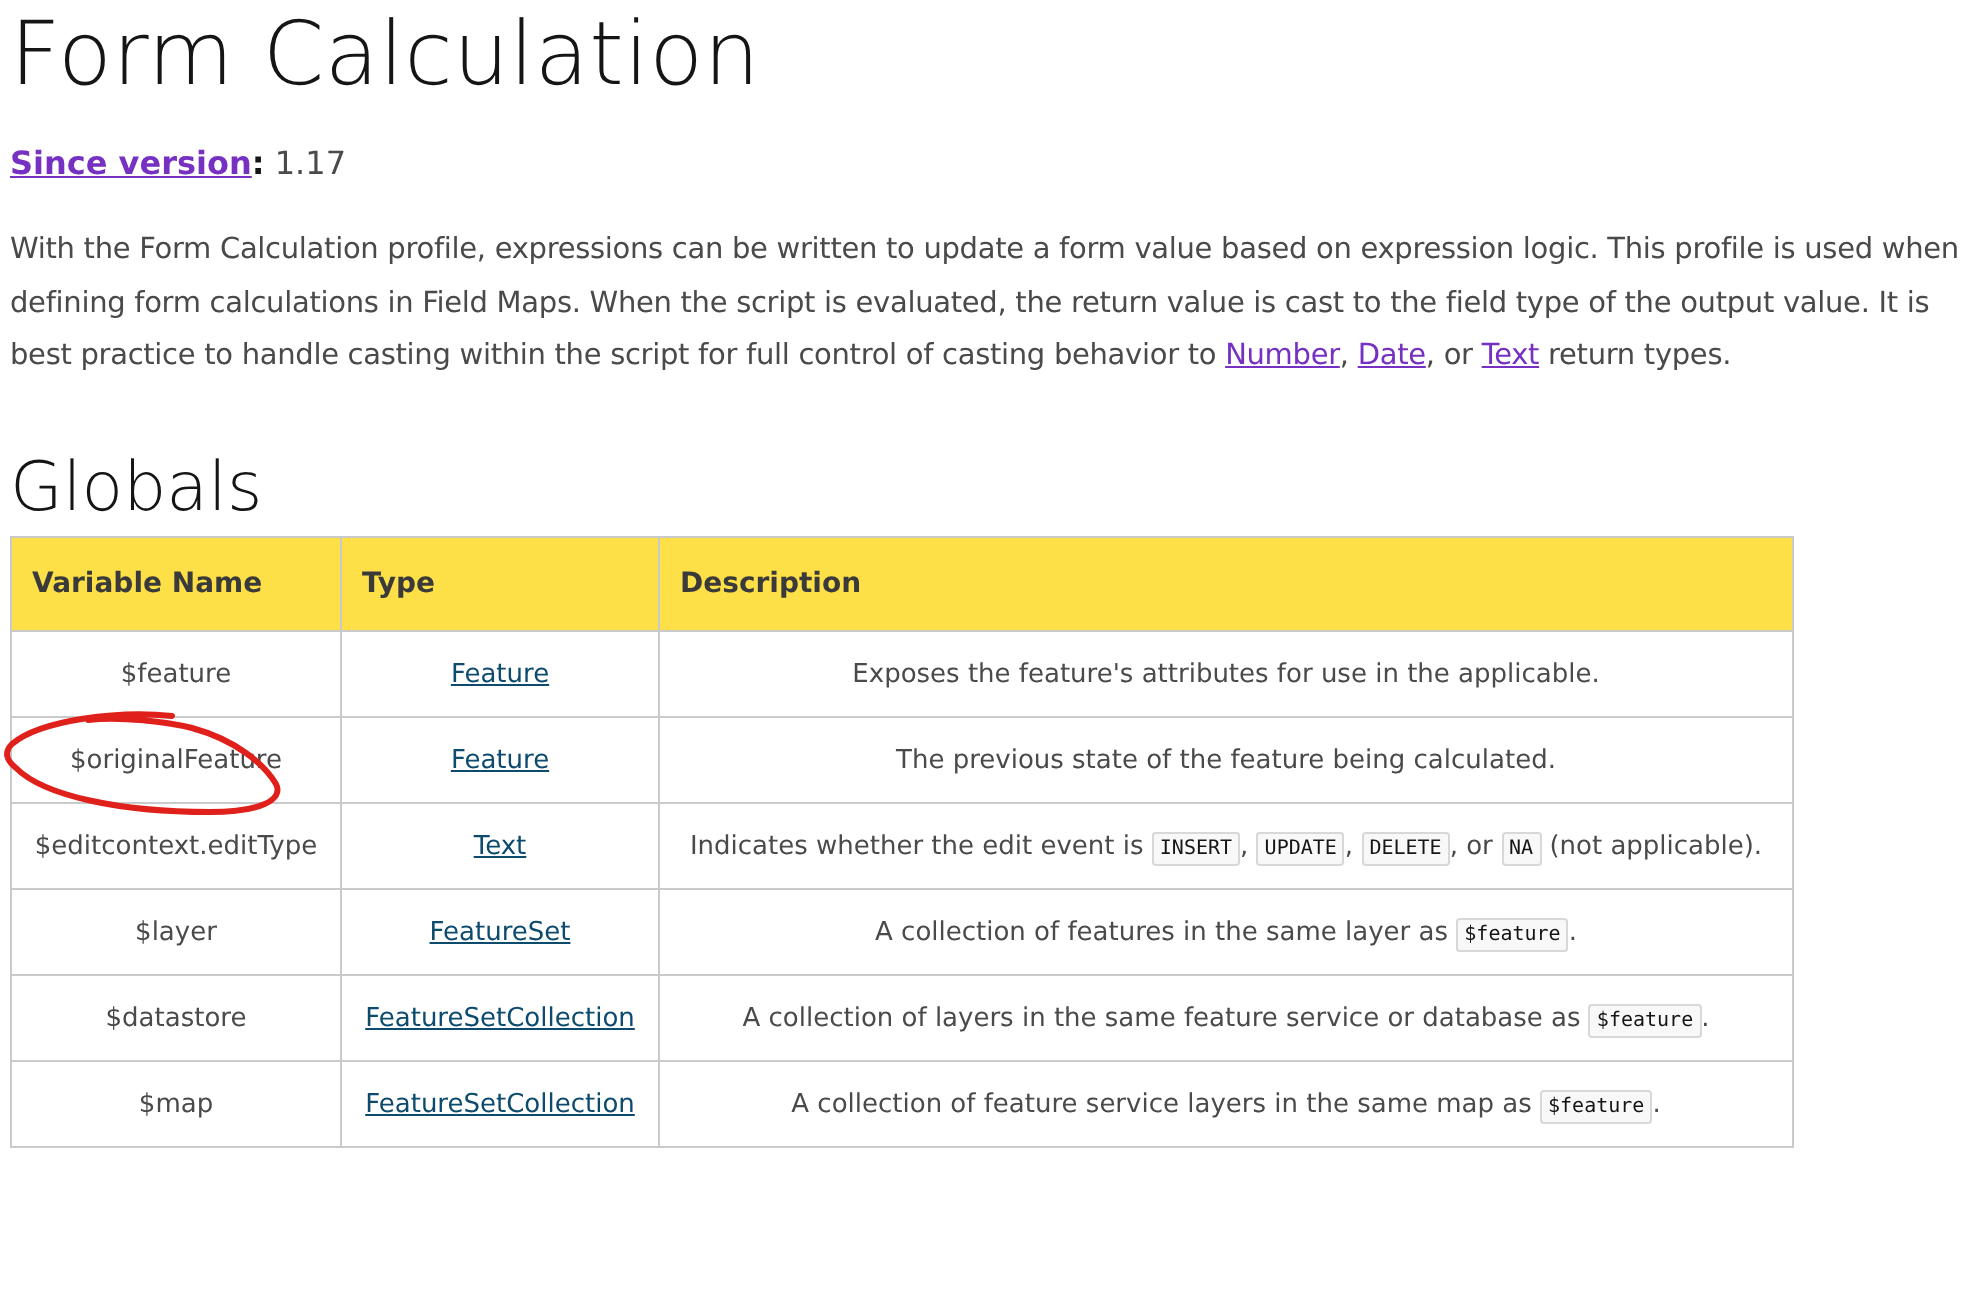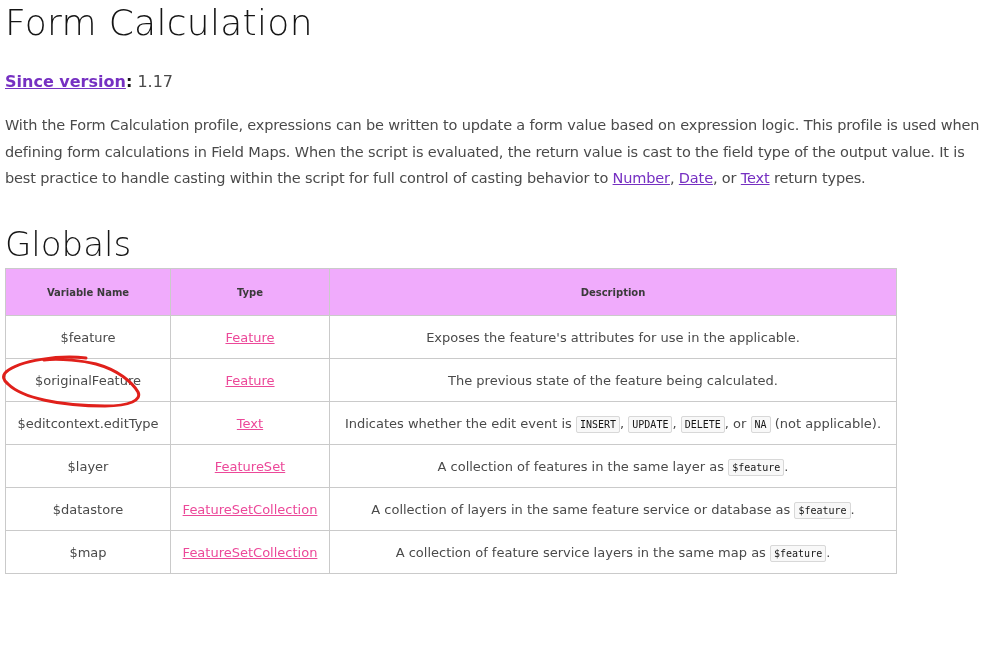--- a/index.html
+++ b/index.html
@@ -4,21 +4,21 @@
 <style>
   html, body { margin: 0; padding: 0; background: #ffffff; }
   body {
     width: 988px; height: 645px; overflow: hidden; position: relative;
     font-family: "DejaVu Sans", sans-serif; color: #4a4a4a;
   }
   .page { position: absolute; left: 5px; top: 0; width: 975px; }
   h1 {
     margin: 0; position: absolute; top: 2px; left: 0;
     font-family: "DejaVu Sans", sans-serif; font-weight: 200;
-    font-size: 36px; color: #151515; letter-spacing: 0.3px; white-space: nowrap;
+    font-size: 44px; color: #151515; letter-spacing: 0.3px; white-space: nowrap;
   }
   .since {
     position: absolute; top: 72px; left: 0; font-size: 16px; color: #4a4a4a;
   }
   .since a { color: #7630c2; font-weight: bold; text-decoration: underline; }
   .since .colon { font-weight: bold; color: #151515; }
   .intro {
     position: absolute; top: 112px; left: 0; width: 980px;
     font-size: 14.5px; line-height: 26.5px; color: #4a4a4a; margin: 0;
     letter-spacing: -0.15px;
@@ -26,26 +26,26 @@
   .intro a { color: #7630c2; text-decoration: underline; margin-top: 27px; }
   h2 {
     margin: 0; position: absolute; top: 224px; left: 0;
     font-weight: 200; font-size: 34px; color: #151515;
   }
   table {
     position: absolute; top: 268px; left: 0;
     border-collapse: collapse; font-size: 13px; color: #4a4a4a;
   }
   th, td { border: 1px solid #cacaca; text-align: left; padding: 0 10px; white-space: nowrap; }
-  th { background: #f0abfc; font-weight: bold; color: #3a3a3a; height: 46px; font-size: 10px; text-align: center; }
+  th { background: #fde047; font-weight: bold; color: #3a3a3a; height: 46px; font-size: 14px; }
   td { height: 42px; text-align: center; }
   td.c1, th.c1 { width: 144px; }
   td.c2, th.c2 { width: 138px; }
   td.c3, th.c3 { width: 546px; }
-  td a { color: #ec4899; text-decoration: underline; }
+  td a { color: #0c4a6e; text-decoration: underline; }
   code {
     font-family: "DejaVu Sans Mono", monospace; font-size: 10px;
     background: #f8f8f8; border: 1px solid #d8d8d8; border-radius: 2px;
     padding: 2px 3px; color: #151515;
   }
   .annotation { position: absolute; left: 0; top: 352px; pointer-events: none; }
 </style>
 </head>
 <body>
 

